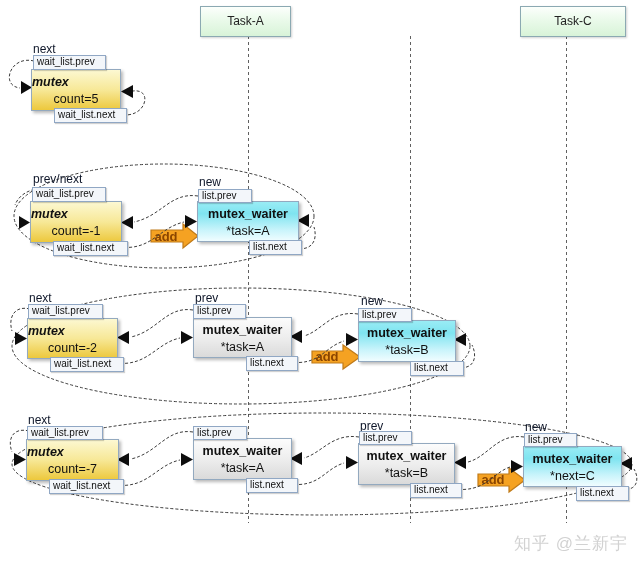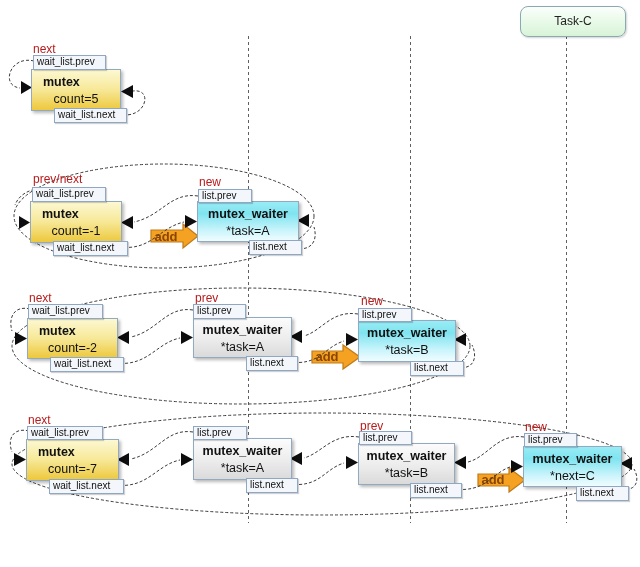--- a/index.html
+++ b/index.html
@@ -8,28 +8,28 @@
   svg.layer{position:absolute;left:0;top:0;z-index:1;}
   .task{position:absolute;z-index:2;border:1px solid #8ba9b2;text-align:center;
         font-size:12px;line-height:28px;color:#222;
         background:linear-gradient(180deg,#fcfffc 0%,#eafaea 45%,#d8f3d8 100%);
         box-shadow:1px 1px 2px rgba(0,0,0,0.18);}
   .box{position:absolute;z-index:2;border:1px solid #93a9bf;
        box-shadow:2px 2px 3px rgba(0,0,0,0.28);}
   .box .title{font-weight:bold;font-size:12.5px;margin-top:5px;letter-spacing:0px;}
   .box .val{font-size:12.5px;text-align:center;margin-top:3px;}
   .box.mutex{background:linear-gradient(180deg,#fcf8d2 0%,#f7e897 50%,#edc83c 100%);}
-  .box.mutex .title{padding-left:11px;}
+  .box.mutex .title{font-style:italic;}
   .box.waiter-old{background:linear-gradient(180deg,#fcfcfc 0%,#ececec 55%,#dadada 100%);}
   .box.waiter-new{background:linear-gradient(180deg,#99ecf5 0%,#7fe4f0 30%,#c9f4fb 72%,#f0fdff 100%);}
   .box.waiter-old .title,.box.waiter-new .title{text-align:center;}
   .tab{position:absolute;z-index:3;border:1px solid #90a7c4;background:#f3f6fa;
        font-size:10px;line-height:12px;padding:0 4px 0 3px;white-space:nowrap;color:#101010;
        box-shadow:1px 1px 1px rgba(0,0,0,0.18);}
-  .ptr{position:absolute;z-index:3;font-size:12px;color:#b91c1c;white-space:nowrap;}
+  .ptr{position:absolute;z-index:3;font-size:12px;color:#0f172a;white-space:nowrap;}
   .wm{position:absolute;z-index:4;font-size:17px;color:#d2d2d2;text-align:right;width:130px;
       letter-spacing:1px;}
   .dash{fill:none;stroke:#3c3c3c;stroke-width:1;stroke-dasharray:3 2;}
   .life{fill:none;stroke:#606060;stroke-width:1;stroke-dasharray:3 3;}
   .tri{fill:#0d0d0d;stroke:none;}
   .addp{fill:#f5a222;stroke:#c07a18;stroke-width:1.2;}
   .addt{font-size:13px;font-weight:bold;fill:#8a4500;font-family:"Liberation Sans",sans-serif;}
 </style>
 </head>
 <body>
@@ -100,21 +100,22 @@
     <polygon class="tri" points="14,453 14,466 26,459.5"></polygon>
     <polygon class="tri" points="129,453 129,466 117,459.5"></polygon>
     <polygon class="tri" points="181,453 181,466 193,459.5"></polygon>
     <polygon class="tri" points="302,452 302,465 290,458.5"></polygon>
     <polygon class="tri" points="346,456 346,469 358,462.5"></polygon>
     <polygon class="tri" points="466,456 466,469 454,462.5"></polygon>
     <polygon class="tri" points="511,460 511,473 523,466.5"></polygon>
     <polygon class="tri" points="632,457 632,470 620,463.5"></polygon>
   </svg>
 
-  <div class="task" style="left:520px;top:6px;width:104px;height:29px;border-radius:8px;"><span>Task-C</span></div>
+  <div class="task" style="left:200px;top:6px;width:89px;height:29px;"><span>Task-A</span></div>
+  <div class="task" style="left:520px;top:6px;width:104px;height:29px;"><span>Task-C</span></div>
 
   <div class="ptr" style="left:33px;top:42px;">next</div>
   <div class="tab" style="left:33px;top:55px;width:64px;height:13px;">wait_list.prev</div>
   <div class="box mutex" style="left:31px;top:69px;width:88px;height:40px;">
     <div class="title">mutex</div>
     <div class="val">count=5</div>
   </div>
   <div class="tab" style="left:54px;top:108px;width:64px;height:13px;">wait_list.next</div>
 
   <div class="ptr" style="left:33px;top:172px;">prev/next</div>
@@ -181,14 +182,15 @@
   <div class="tab" style="left:410px;top:483px;width:43px;height:13px;">list.next</div>
 
   <div class="ptr" style="left:525px;top:420px;">new</div>
   <div class="tab" style="left:524px;top:433px;width:44px;height:12px;">list.prev</div>
   <div class="box waiter-new" style="left:523px;top:446px;width:97px;height:39px;">
     <div class="title">mutex_waiter</div>
     <div class="val">*next=C</div>
   </div>
   <div class="tab" style="left:576px;top:486px;width:44px;height:13px;">list.next</div>
 
+  <div class="wm" style="left:498px;top:532px;">知乎 @兰新宇</div>
 
 </div>
 
 </body></html>

